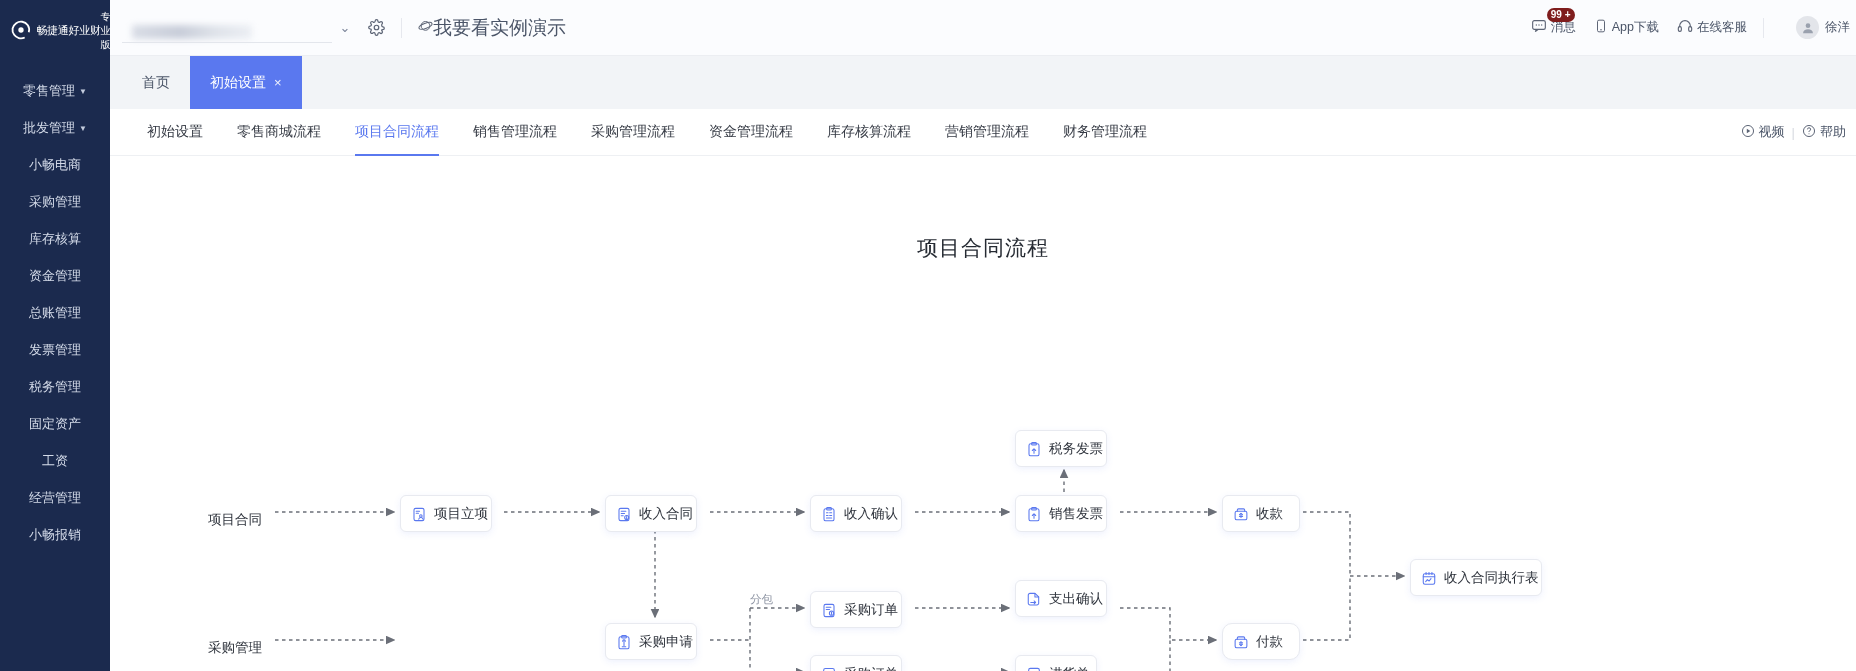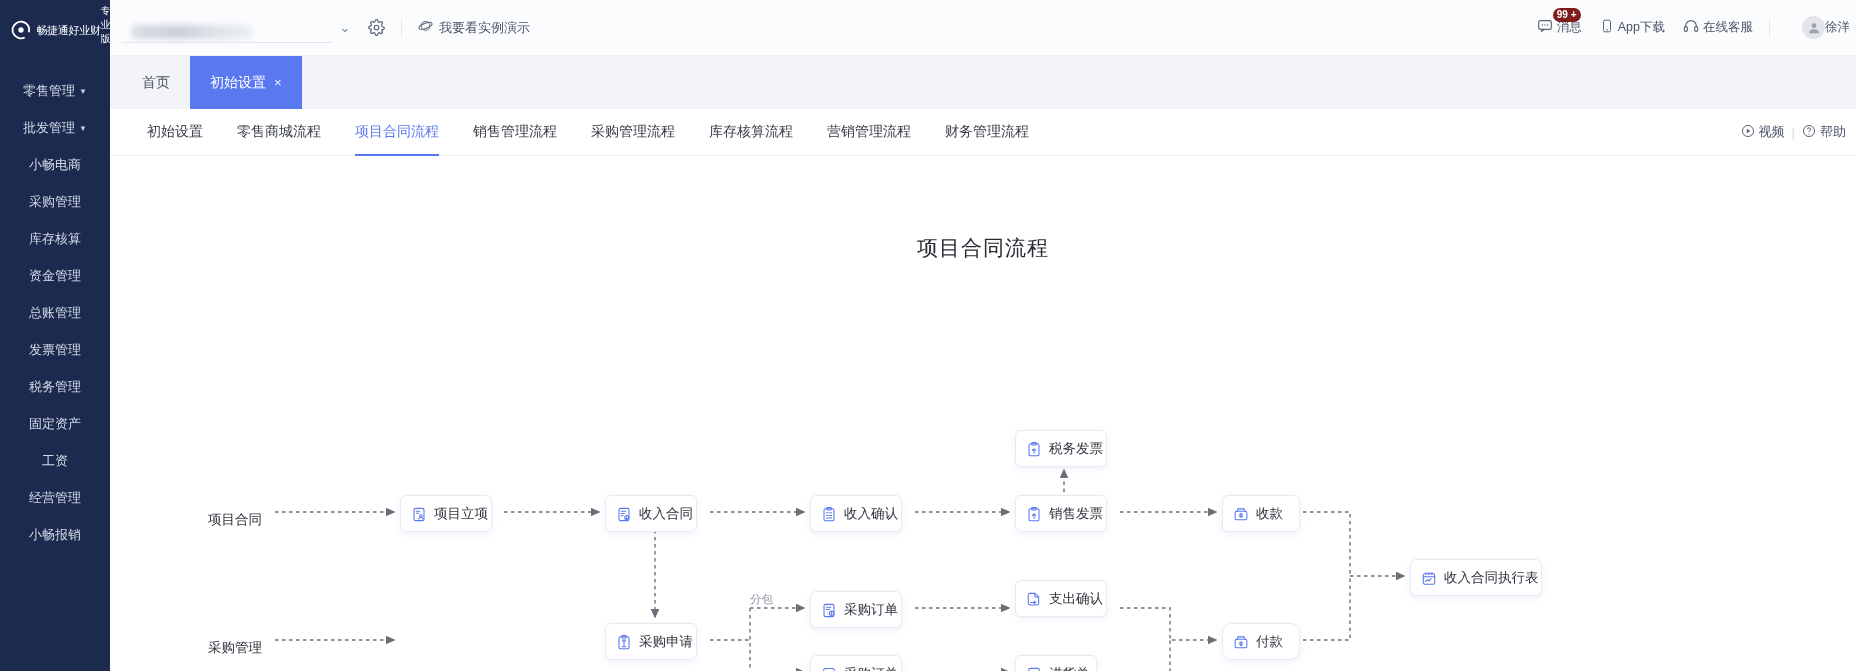--- a/index.html
+++ b/index.html
@@ -21,21 +21,21 @@
   .brand {
     height: 56px; display:flex; flex-direction:row;
     justify-content:center; padding-left: 12px; padding-top:4px;
   }
   .brand-row { display:flex; align-items:center; gap:5px; }
   .brand-logo {
     width:20px;height:20px;flex:0 0 20px;
     display:flex;align-items:center;justify-content:center;
   }
   .brand-name { font-size:11px; color:#ffffff; letter-spacing:-.3px; white-space:nowrap; overflow:hidden; }
-  .brand-sub { font-size:10px; color:#ffffff; margin-top:0; }
+  .brand-sub { font-size:10px; color:#ffffff; margin-top:6px; }
   .nav { margin-top: 16px; }
   .nav-item {
     height:37px; display:flex; align-items:center;
     justify-content:center; font-size:13px; color:#d4dbe9;
     cursor:pointer; position:relative; gap:4px;
   }
   .caret { font-size:8px; line-height:1; color:#c3cbdd; transform: translateY(1px); }
 
   
   .topbar {
@@ -55,35 +55,35 @@
   .search-underline{
     position:absolute; left:0; bottom:-2px; width:210px; height:1px; background:#e3e6ec;
   }
   .chev-down {
     margin-left:4px; color:#7b8499; font-size:13px; cursor:pointer;
     width:18px; text-align:center;
   }
   .gear { margin-left:14px; cursor:pointer; display:flex; align-items:center; }
   .vdiv { width:1px; height:20px; background:#e6e8ee; margin:0 16px; }
   .demo-link {
-    display:flex; align-items:center; gap:6px; color:#4b5568; font-size:13px; cursor:pointer;
+    display:flex; align-items:center; gap:0; color:#4b5568; font-size:19px; cursor:pointer;
   }
   .topbar-right {
     margin-left:auto; display:flex; align-items:center; gap:0; padding-right:6px;
   }
   .tb-item {
     display:flex; align-items:center; gap:4px; font-size:12.5px;
     color:#4b5568; cursor:pointer; margin-left:18px; position:relative;
   }
   .badge {
     position:absolute; top:-10px; left:16px;
     background:#7f1d1d; color:#fff; font-size:10px; line-height:13px;
     height:14px; padding:0 4px; border-radius:7px; font-weight:bold;
   }
-  .avatar-wrap { display:flex; align-items:center; margin-left:16px; }
+  .avatar-wrap { display:flex; align-items:center; gap:6px; margin-left:16px; }
   .avatar {
     width:23px;height:23px;border-radius:50%;background:#e3e5ea;
     display:flex;align-items:center;justify-content:center;
   }
   .uname { font-size:12.5px; color:#4b5568; }
 
   
   .pagetabs {
     position:absolute; left:110px; top:56px; right:0; height:53px;
     background:#f2f4f7; display:flex; align-items:stretch; padding-left:12px;
@@ -298,20 +298,23 @@
         <div class="stab active">
           <span>项目合同流程</span>
         </div>
         <div class="stab">
           <span>销售管理流程</span>
         </div>
         <div class="stab">
           <span>采购管理流程</span>
         </div>
         <div class="stab">
+          <span>资金管理流程</span>
+        </div>
+        <div class="stab">
           <span>库存核算流程</span>
         </div>
         <div class="stab">
           <span>营销管理流程</span>
         </div>
         <div class="stab">
           <span>财务管理流程</span>
         </div>
         <div class="subtabs-right">
         <div class="sr-item">

